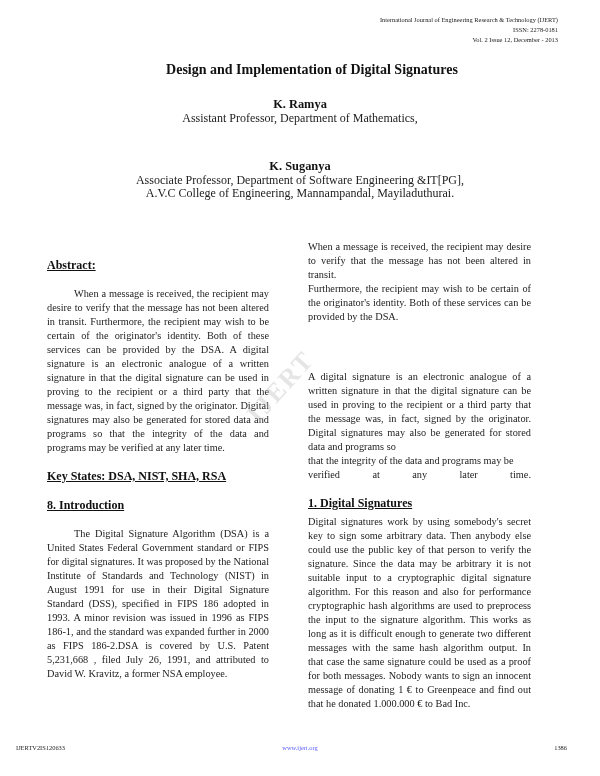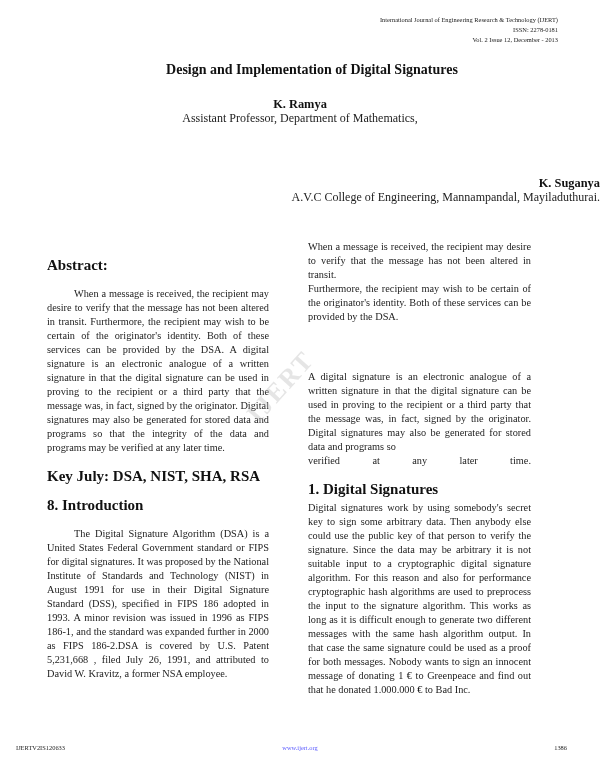--- a/index.html
+++ b/index.html
@@ -12,28 +12,28 @@
       font-size: 6.4px; line-height: 10px; color: #222;
     }
     .title {
       position: absolute; left: 12px; width: 600px; top: 62px; text-align: center;
       font-weight: bold; font-size: 14px; color: #111;
     }
     .author { position: absolute; left: 0; width: 600px; text-align: center; }
     .author .name { font-weight: bold; font-size: 12.4px; line-height: 15px; color: #111; }
     .author .aff { font-size: 12px; line-height: 13px; color: #222; }
     .author1 { top: 97px; }
-    .author2 { top: 176px; text-align: right; }
+    .author2 { top: 159px; }
     .col {
       position: absolute; width: 222px; font-size: 10.3px; line-height: 14px;
       text-align: justify; color: #1c1c1c;
     }
     .col-left { left: 47px; top: 258px; }
     .col-right { left: 308px; top: 240px; width: 223px; }
-    .heading { font-weight: bold; font-size: 15px; color: #111; }
+    .heading { font-weight: bold; font-size: 12px; color: #111; text-decoration: underline; }
     p { margin: 0; }
     .indent { text-indent: 27px; }
     .gap-s { height: 15px; }
     .gap-m { height: 14px; }
     .last-justify { text-align-last: justify; }
     .footer {
       position: absolute; top: 744px; font-size: 6.4px; color: #222;
     }
     .footer-left { left: 16px; }
     .footer-center { left: 0; width: 600px; text-align: center; color: #5a5aff; }
@@ -56,40 +56,42 @@
 
 <div class="title">Design and Implementation of Digital Signatures</div>
 
 <div class="author author1">
   <div class="name">K. Ramya</div>
   <div class="aff">Assistant Professor, Department of Mathematics,</div>
 </div>
 
 <div class="author author2">
   <div class="name">K. Suganya</div>
+  <div class="aff">Associate Professor, Department of Software Engineering &amp;IT[PG],</div>
   <div class="aff">A.V.C College of Engineering, Mannampandal,  Mayiladuthurai.</div>
 </div>
 
 <div class="col col-left">
   <p class="heading">Abstract:</p>
   <div class="gap-s"></div>
   <p class="indent">When a message is received, the recipient may desire to verify that the message has not been altered in transit. Furthermore, the recipient may wish to be certain of the originator's identity. Both of these services can be provided by the DSA. A digital signature is an electronic analogue of a written signature in that the digital signature can be used in proving to the recipient or a third party that the message was, in fact, signed by the originator. Digital signatures may also be generated for stored data and programs so that the integrity of the data and programs may be verified at any later time.</p>
   <div class="gap-m"></div>
-  <p class="heading">Key July: DSA, NIST, SHA, RSA</p>
+  <p class="heading">Key States: DSA, NIST, SHA, RSA</p>
   <div class="gap-s"></div>
   <p class="heading">8. Introduction</p>
   <div class="gap-s"></div>
   <p class="indent">The Digital Signature Algorithm (DSA) is a United States Federal Government standard or FIPS for digital signatures. It was proposed by the National Institute of Standards and Technology (NIST) in August 1991 for use in their Digital Signature Standard (DSS), specified in FIPS 186 adopted in 1993. A minor revision was issued in 1996 as FIPS 186-1, and the standard was expanded further in 2000 as FIPS 186-2.DSA is covered by U.S. Patent 5,231,668 , filed July 26, 1991, and attributed to David W. Kravitz, a former NSA employee.</p>
 </div>
 
 <div class="col col-right">
   <p>When a message is received, the recipient may desire to verify that the message has not been altered in transit.</p>
   <p>Furthermore, the recipient may wish to be certain of the originator's identity. Both of these services can be provided by the DSA.</p>
   <div class="gap-m"></div>
   <p style="text-align-last:left;margin-top:32px;">A digital signature is an electronic analogue of a written signature in that the digital signature can be used in proving to the recipient or a third party that the message was, in fact, signed by the originator. Digital signatures may also be generated for stored data and programs so</p>
+  <p>that the integrity of the data and programs may be</p>
   <p class="last-justify">verified at any later time.</p>
   <div class="gap-m"></div>
   <p class="heading">1. Digital Signatures</p>
   <div style="height:5px"></div>
   <p>Digital signatures work by using somebody's secret key to sign some arbitrary data. Then anybody else could use the public key of that person to verify the signature. Since the data may be arbitrary it is not suitable input to a cryptographic digital signature algorithm. For this reason and also for performance cryptographic hash algorithms are used to preprocess the input to the signature algorithm. This works as long as it is difficult enough to generate two different messages with the same hash algorithm output. In that case the same signature could be used as a proof for both messages. Nobody wants to sign an innocent message of donating 1 € to Greenpeace and find out that he donated 1.000.000 € to Bad Inc.</p>
 </div>
 
 <div class="watermark">IJERT</div>
 
 <div class="footer footer-left">IJERTV2IS120633</div>

